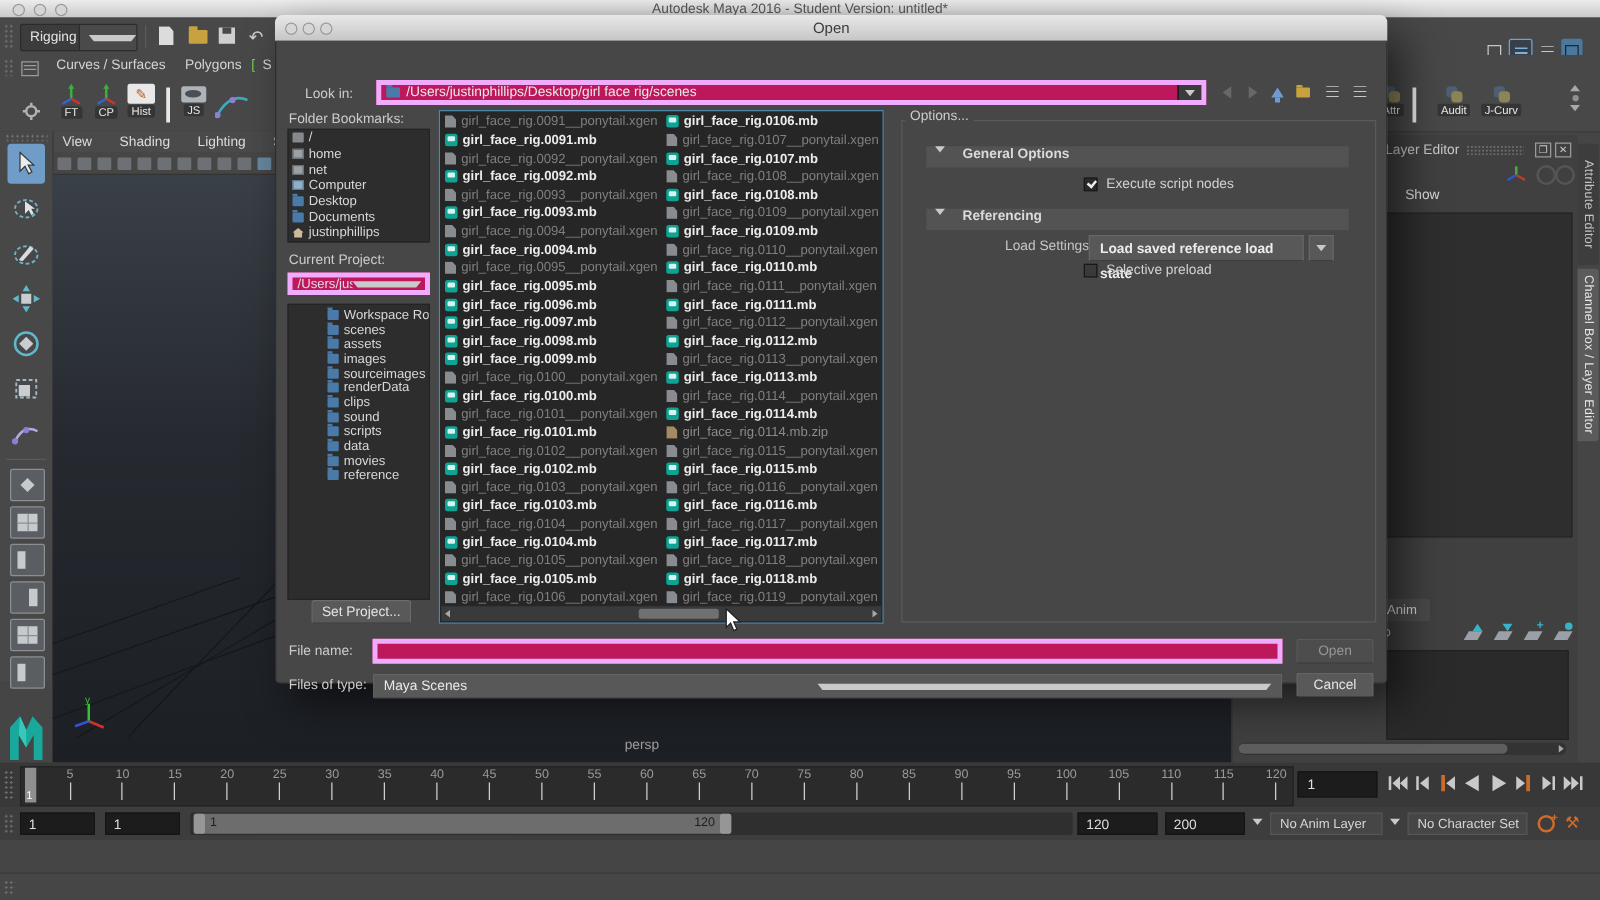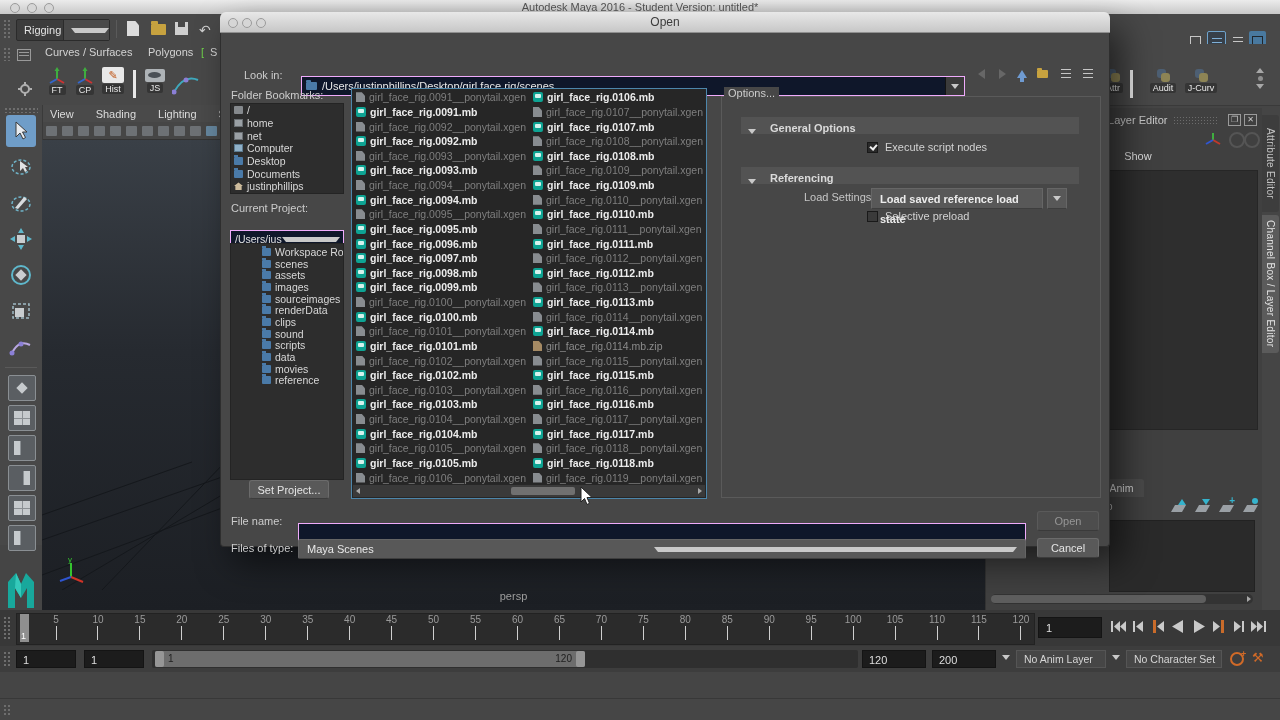--- a/index.html
+++ b/index.html
@@ -142,21 +142,21 @@
   #mel-input{position:absolute;left:56px;top:4px;width:278px;height:19px;background:#1d1d1d;border:1px solid #161616;}
   #mel-result{position:absolute;left:340px;top:4px;width:900px;height:19px;background:#272727;border:1px solid #1d1d1d;}
   #helprow{left:0;top:698px;width:1280px;height:22px;background:#464646;border-top:1px solid #383838;}
 
   
   #dialog{left:220px;top:12px;width:890px;height:535px;z-index:20;box-shadow:12px 16px 34px rgba(0,0,0,.55);border-radius:6px 6px 4px 4px;}
   #dlg-title{position:absolute;left:0;top:0;width:100%;height:21px;background:linear-gradient(#e8e8e8,#c7c7c7);border-radius:6px 6px 0 0;border-bottom:1px solid #8f8f8f;box-sizing:border-box;}
   #dlg-title .t{width:100%;text-align:center;font-size:12px;line-height:21px;color:#3c3c3c;}
   #dlg-body{position:absolute;left:0;top:21px;width:100%;height:514px;background:#474747;border:1px solid #2e2e2e;border-top:none;box-sizing:border-box;border-radius:0 0 4px 4px;}
   .dlbl{position:absolute;font-size:11px;color:#cccccc;}
-  .dwell{position:absolute;background:#0f172a;border:1px solid #f0abfc;box-sizing:border-box;margin-top:12px;}
+  .dwell{position:absolute;background:#be185d;border:4px solid #f0abfc;box-sizing:border-box;}
   #lookin-combo{left:80px;top:31px;width:664px;height:20px;display:flex;align-items:center;}
   #lookin-combo .path{font-size:11px;color:#e8e8e8;white-space:nowrap;flex:1;}
   #lookin-combo .dd{width:18px;height:100%;background:#3b3b3b;border-left:1px solid #141414;display:flex;align-items:center;justify-content:center;}
   .sfold{width:11px;height:8px;background:#4a7aa8;border-radius:1px;position:relative;flex:none;margin:0 5px 0 4px;}
   .sfold::before{content:"";position:absolute;top:-2px;left:0;width:5px;height:2px;background:#4a7aa8;border-radius:1px 1px 0 0;}
   .sfold.gold{background:#c7a23f;}
   .sfold.gold::before{background:#c7a23f;}
   .navic{position:absolute;top:32px;width:16px;height:17px;display:flex;align-items:center;justify-content:center;}
   .tri-l{width:0;height:0;border-top:5px solid transparent;border-bottom:5px solid transparent;border-right:7px solid #676767;}
   .tri-r{width:0;height:0;border-top:5px solid transparent;border-bottom:5px solid transparent;border-left:7px solid #676767;}
@@ -194,21 +194,21 @@
   .frow.zip .fi{background:#a58a64;clip-path:polygon(0 0,65% 0,100% 35%,100% 100%,0 100%);}
   #flist-sb{position:absolute;left:1px;right:1px;bottom:1px;height:12px;background:#3a3a3a;border-top:1px solid #272727;}
   #flist-sb .thumb{position:absolute;left:158px;top:2px;width:64px;height:8px;background:#707070;border-radius:2px;}
   #flist-sb .al{position:absolute;left:3px;top:3px;}
   #flist-sb .ar{position:absolute;right:3px;top:3px;}
   .tri-l.sm{border-top-width:3px;border-bottom-width:3px;border-right-width:4px;border-right-color:#a8a8a8;}
   .tri-r.sm{border-top-width:3px;border-bottom-width:3px;border-left-width:4px;border-left-color:#a8a8a8;}
 
   #opt-frame{position:absolute;left:500px;top:63px;width:378px;height:400px;border:1px solid #5a5a5a;}
   #opt-label{position:absolute;left:503px;top:54px;background:#474747;padding:0 4px;font-size:11px;color:#cccccc;}
-  .sect{position:absolute;left:520px;width:338px;height:17px;background:#535353;display:flex;align-items:flex-end;}
+  .sect{position:absolute;left:520px;width:338px;height:17px;background:#535353;display:flex;align-items:flex-start;}
   .sect .tr{margin-left:7px;}
   .sect .tx{font-size:11px;font-weight:bold;color:#dadada;margin-left:14px;}
   .cb{position:absolute;width:11px;height:11px;background:#2a2a2a;border:1px solid #191919;box-sizing:border-box;}
   .cb.checked::after{content:"";position:absolute;left:2px;top:1px;width:5px;height:3px;border-left:2px solid #f0f0f0;border-bottom:2px solid #f0f0f0;transform:rotate(-50deg);}
   .cb.off{background:#3a3a3a;}
   .cblbl{position:absolute;font-size:11px;color:#d2d2d2;}
   #ls-combo{position:absolute;left:650px;top:155px;width:172px;height:21px;background:#585858;border:1px solid #666;border-bottom-color:#3e3e3e;font-size:11px;font-weight:bold;color:#ececec;line-height:20px;padding-left:8px;box-sizing:border-box;}
   #ls-dd{position:absolute;left:826px;top:155px;width:20px;height:21px;background:#585858;border:1px solid #666;border-bottom-color:#3e3e3e;display:flex;align-items:center;justify-content:center;box-sizing:border-box;}
 
   #ftype-combo{position:absolute;left:77px;top:506px;width:728px;height:20px;background:#585858;border:1px solid #656565;border-bottom-color:#3e3e3e;border-radius:2px;box-sizing:border-box;display:flex;align-items:center;}

